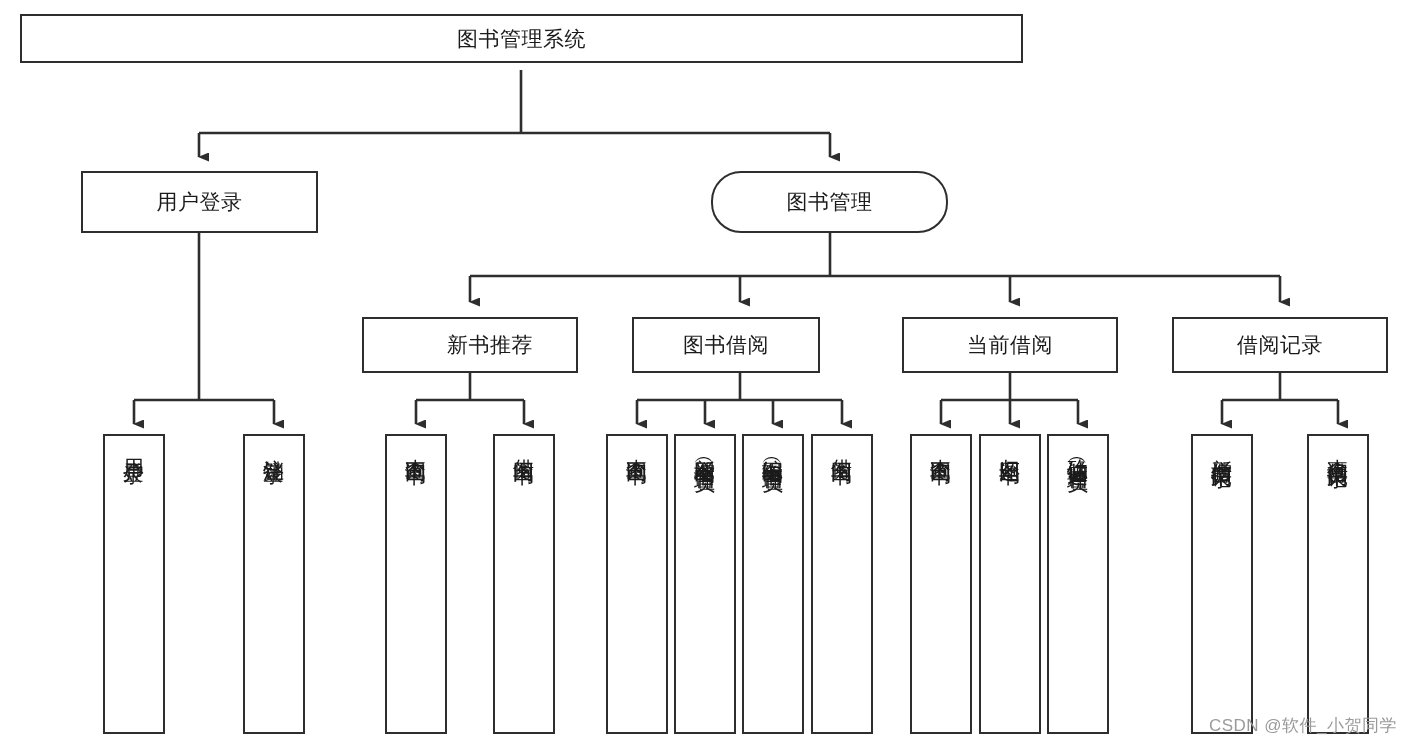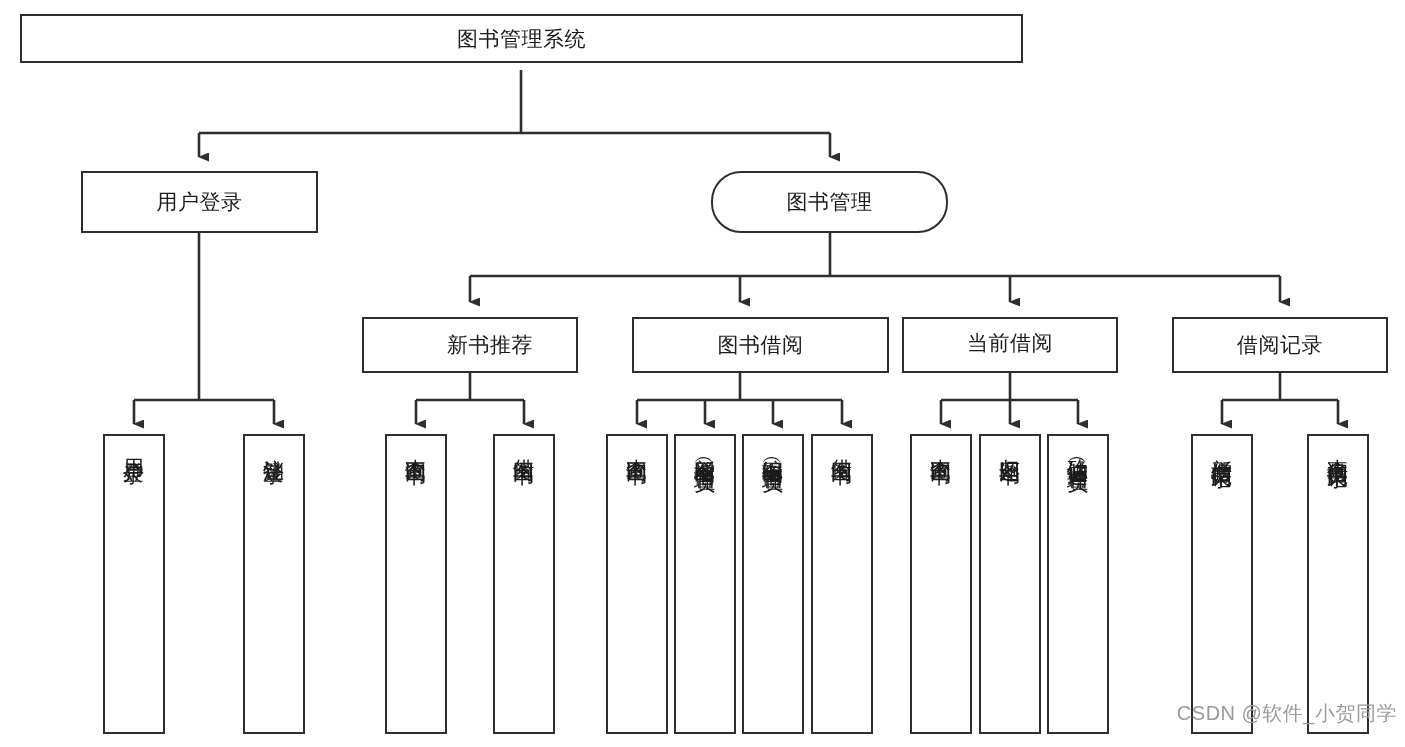--- a/index.html
+++ b/index.html
@@ -53,22 +53,22 @@
   .v-node .lbl {
     writing-mode: vertical-rl;
     text-orientation: upright;
     font-size: 21px;
     letter-spacing: 2px;
     line-height: 1;
   }
   #watermark {
     position: absolute;
     right: 8px;
-    bottom: 20px;
-    font-size: 20px;
+    bottom: 10px;
+    font-size: 17px;
     color: #9a9a9a;
     z-index: 5;
     white-space: nowrap;
     letter-spacing: 0.5px;
   }
 </style>
 </head>
 <body>
 
 <div id="canvas">
@@ -132,25 +132,25 @@
   </div>
 
   <div class="node h-node" style="left:711px; top:171px; width:237px; height:62px;border-radius:30px;">
     <span class="lbl">图书管理</span>
   </div>
 
   <div class="node h-node" style="left:362px; top:317px; width:216px; height:56px;padding-left:40px;">
     <span class="lbl">新书推荐</span>
   </div>
 
-  <div class="node h-node" style="left:632px; top:317px; width:257px; height:56px;">
+  <div class="node h-node" style="left:632px; top:317px; width:188px; height:56px;">
     <span class="lbl">图书借阅</span>
   </div>
 
-  <div class="node h-node" style="left:902px; top:317px; width:216px; height:56px;font-family:Liberation Mono, monospace;">
+  <div class="node h-node" style="left:902px; top:317px; width:216px; height:56px;">
     <span class="lbl">当前借阅</span>
   </div>
 
   <div class="node h-node" style="left:1172px; top:317px; width:216px; height:56px;">
     <span class="lbl">借阅记录</span>
   </div>
 
   <div class="node v-node" style="left:103px; top:434px; width:62px; height:300px;">
     <span class="lbl">用户登录</span>
   </div>

